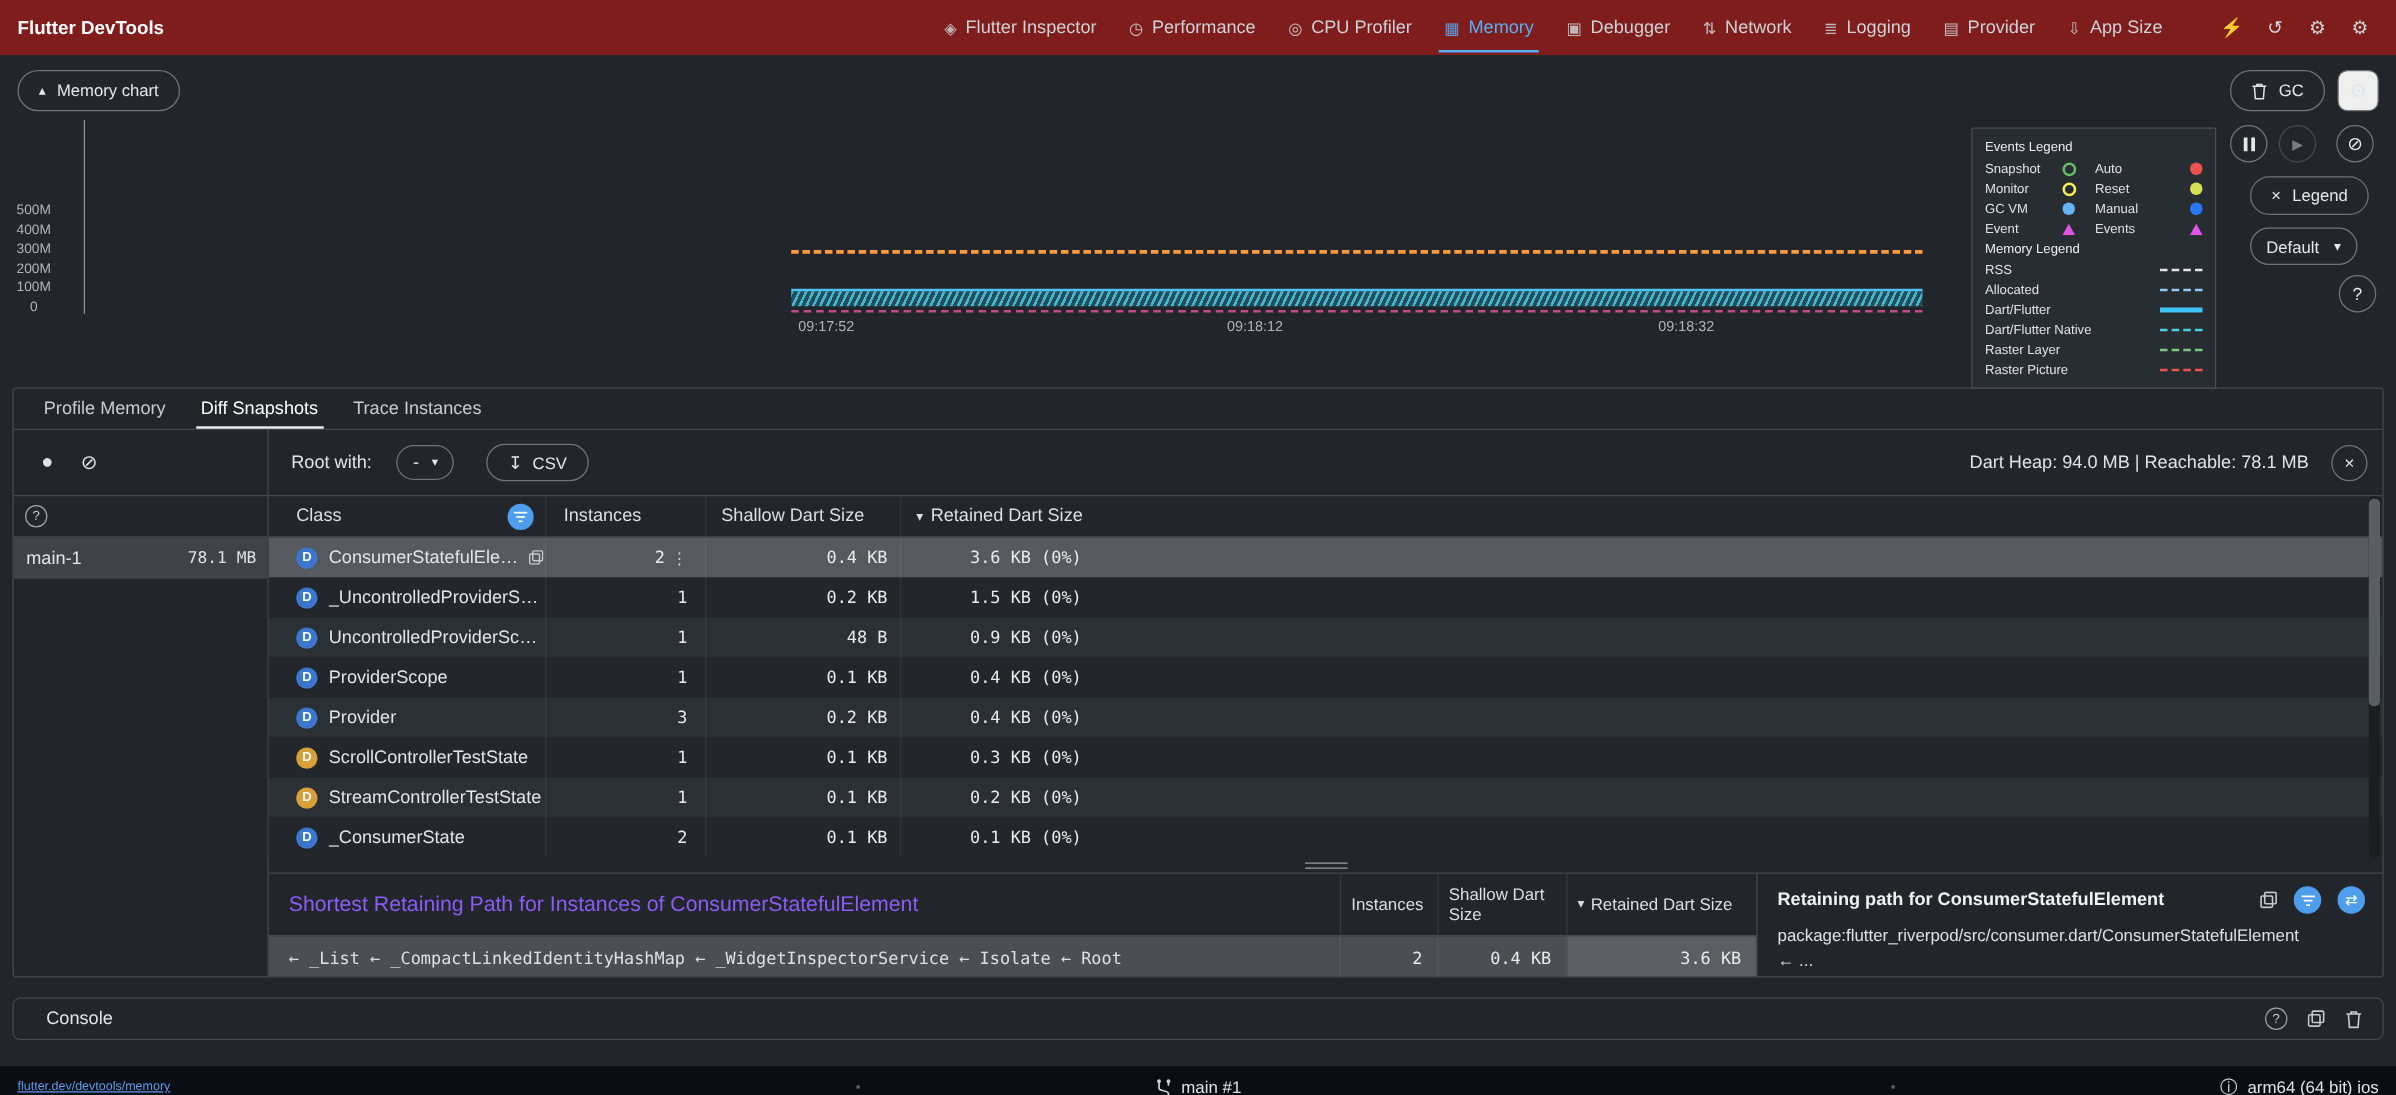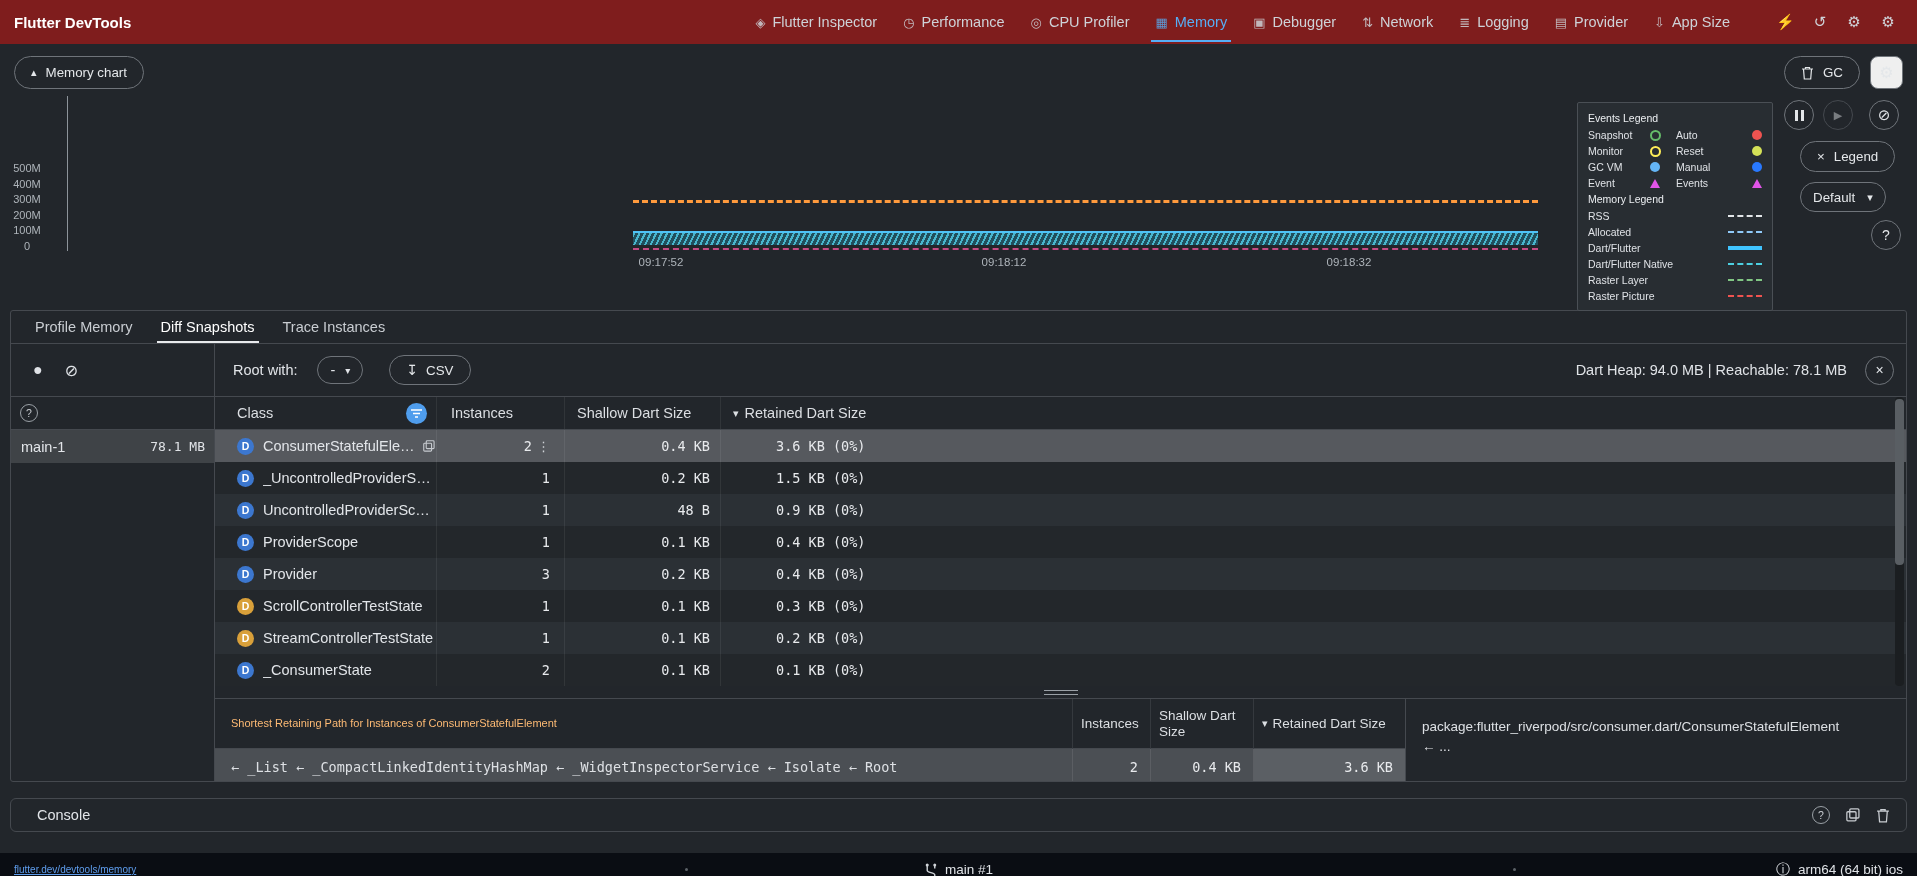--- a/index.html
+++ b/index.html
@@ -108,21 +108,21 @@
   .vthumb { position:absolute; top:2px; left:0; width:9px; height:166px; background:#595e63; border-radius:4px; cursor:pointer; }
 
   .draghandle { height:12px; display:flex; align-items:center; justify-content:center; cursor:row-resize; }
   .draghandle i { display:block; width:34px; height:5px; border-top:1.5px solid #9aa0a6; border-bottom:1.5px solid #9aa0a6; }
 
   .bottomrow { flex:1; display:flex; min-height:0; border-top:1px solid #45494f; }
   .pathpanel { flex:1; border-right:1px solid #45494f; display:grid; grid-template-columns:1fr 78px 103px 151px; grid-template-rows:50px 35px; min-width:0; }
   .pathpanel > div { border-right:1px solid rgba(255,255,255,.09); display:flex; align-items:center; }
   .pathpanel > div:nth-child(4n) { border-right:none; }
   .ph { border-bottom:1px solid #45494f; color:#dcdfe3; font-size:13.5px; line-height:1.15; padding:4px 8px; }
-  .ph.title { font-size:11px; padding-left:16px; color:#fdba74; }
+  .ph.title { font-size:17px; padding-left:16px; color:#8b5cf6; }
   .pd { background:#4b4f54; }
   .pd.path { padding-left:16px; white-space:nowrap; overflow:hidden; }
   .pd.r { justify-content:flex-end; padding-right:12px; }
   .pd.hl { background:#5b5f64; }
 
   .retpanel { width:500px; padding:10px 14px 6px 16px; display:flex; flex-direction:column; }
   .ret-head { display:flex; align-items:center; gap:13px; }
   .ret-title { font-weight:bold; font-size:14.5px; flex:1; color:#f0f2f4; }
   .blue-circ { width:22px; height:22px; background:#4f9ded; border-radius:50%; display:flex; align-items:center; justify-content:center; color:#fff; font-size:12px; cursor:pointer; flex:none; }
   .ret-text { margin-top:8px; font-size:13.5px; color:#dde0e4; line-height:1.45; }
@@ -541,20 +541,37 @@
             </div>
           <div class="pd r">
               <span class="num">0.4 KB</span>
             </div>
           <div class="pd r hl">
               <span class="num">3.6 KB</span>
             </div>
         </div>
 
         <div class="retpanel">
+          <div class="ret-head">
+            <span class="ret-title">Retaining path for ConsumerStatefulElement</span>
+            <span class="copy-ic" style="margin:0;">
+                <svg width="14" height="14" viewBox="0 0 13 13">
+                  <rect x="3.5" y="0.8" width="8.5" height="8.5" rx="1" fill="none" stroke="currentColor" stroke-width="1.2"></rect>
+                  <rect x="0.8" y="3.5" width="8.5" height="8.5" rx="1" fill="none" stroke="currentColor" stroke-width="1.2"></rect>
+                </svg>
+              </span>
+            <span class="blue-circ">
+                <svg width="11" height="9" viewBox="0 0 11 9">
+                  <path d="M0 1h11M2 4.5h7M4 8h3" stroke="#fff" stroke-width="1.4"></path>
+                </svg>
+              </span>
+            <span class="blue-circ">
+                <span>⇄</span>
+              </span>
+          </div>
           <div class="ret-text">
             <div>package:flutter_riverpod/src/consumer.dart/ConsumerStatefulElement</div>
             <div>← ...</div>
           </div>
         </div>
       </div>
     </div>
   </div>
 </section>
 

